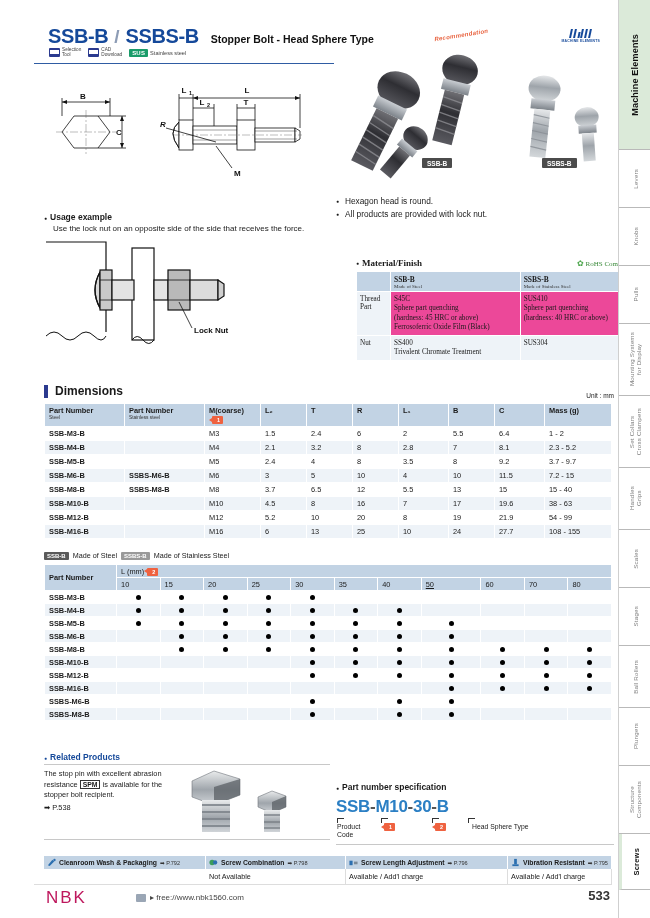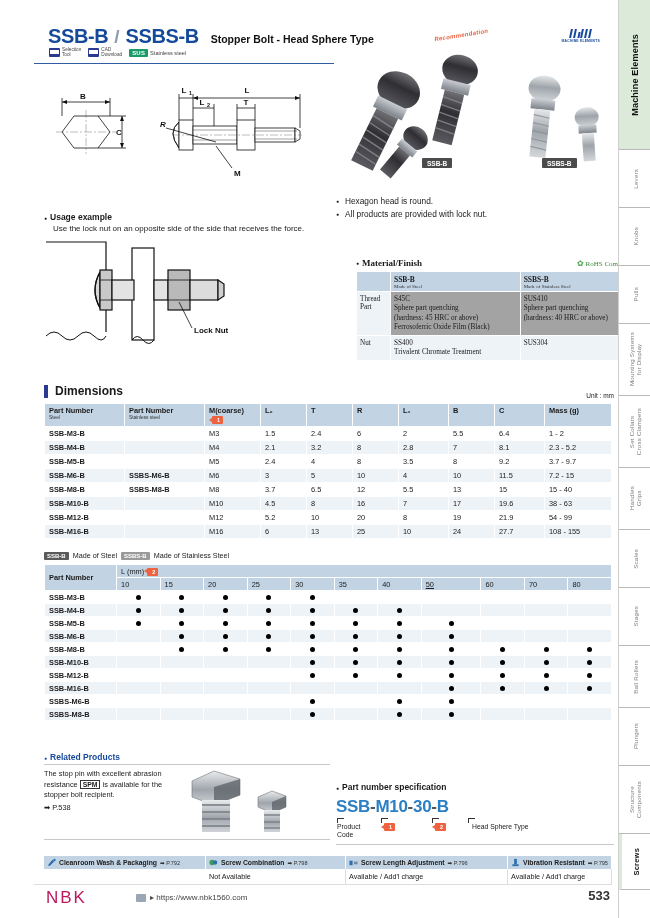--- a/index.html
+++ b/index.html
@@ -100,21 +100,21 @@
   .matsec { position: absolute; left: 356px; top: 258px; width: 280px; font-family: Liberation Serif, serif; }
   .sec-h { font-size: 9px; font-weight: bold; }
   .sec-h::before { content: "\25CF"; font-size: 5px; vertical-align: middle; margin-right: 3px; }
   .rohs { position: absolute; right: 2px; top: 1px; font-size: 7px; color: #3a8a3a; }
   .rohs .leaf { color: #4ca64c; font-size: 8px; }
   table.mat { border-collapse: collapse; width: 280px; margin-top: 3px; font-size: 7.2px; }
   table.mat td, table.mat th { border: 1px solid #ffffff; vertical-align: top; padding: 2.5px 3px; }
   table.mat thead th { background: #c2d3e4; text-align: left; font-size: 7.5px; }
   table.mat thead th .sub { display:block; font-weight: normal; font-size: 5px; color:#333; }
   table.mat td.lab { background: #eef3f8; width: 34px; font-size: 7.2px; }
-  table.mat td.v { background: #a3a3a3; line-height: 9.5px; }
+  table.mat td.v { background: #ec4899; line-height: 9.5px; }
   table.mat tr.alt td.v { background: #eef3f8; }
   table.mat tr.alt td.lab { background: #eef3f8; }
 
   
   .dims-h {
     position: absolute; left: 44px; top: 385px;
     font-size: 12px; font-weight: bold; padding-left: 7px;
     border-left: 4px solid #2b3a8f; line-height: 13px;
   }
   .unit { position: absolute; right: 36px; top: 392px; font-size: 6.5px; }
@@ -875,21 +875,21 @@
         <span class="pg">➡ P.795</span>
       </div>
       <div class="svc-body">Available / Add'l charge</div>
     </div>
   </div>
 
   <div class="foot-rule"></div>
   <div class="nbk">NBK</div>
   <div class="url">
     <span class="url-ico"></span>
-    <span>▸ https://www.nbk1560.com</span>
+    <span>▸ free://www.nbk1560.com</span>
   </div>
   <div class="pageno">533</div>
 
   <div class="sidebar">
       <div class="side-tab active" style="height: 150px;">
         <span>Machine Elements</span>
       </div>
       <div class="side-tab" style="height: 58px;">
         <span>Levers</span>
       </div>

